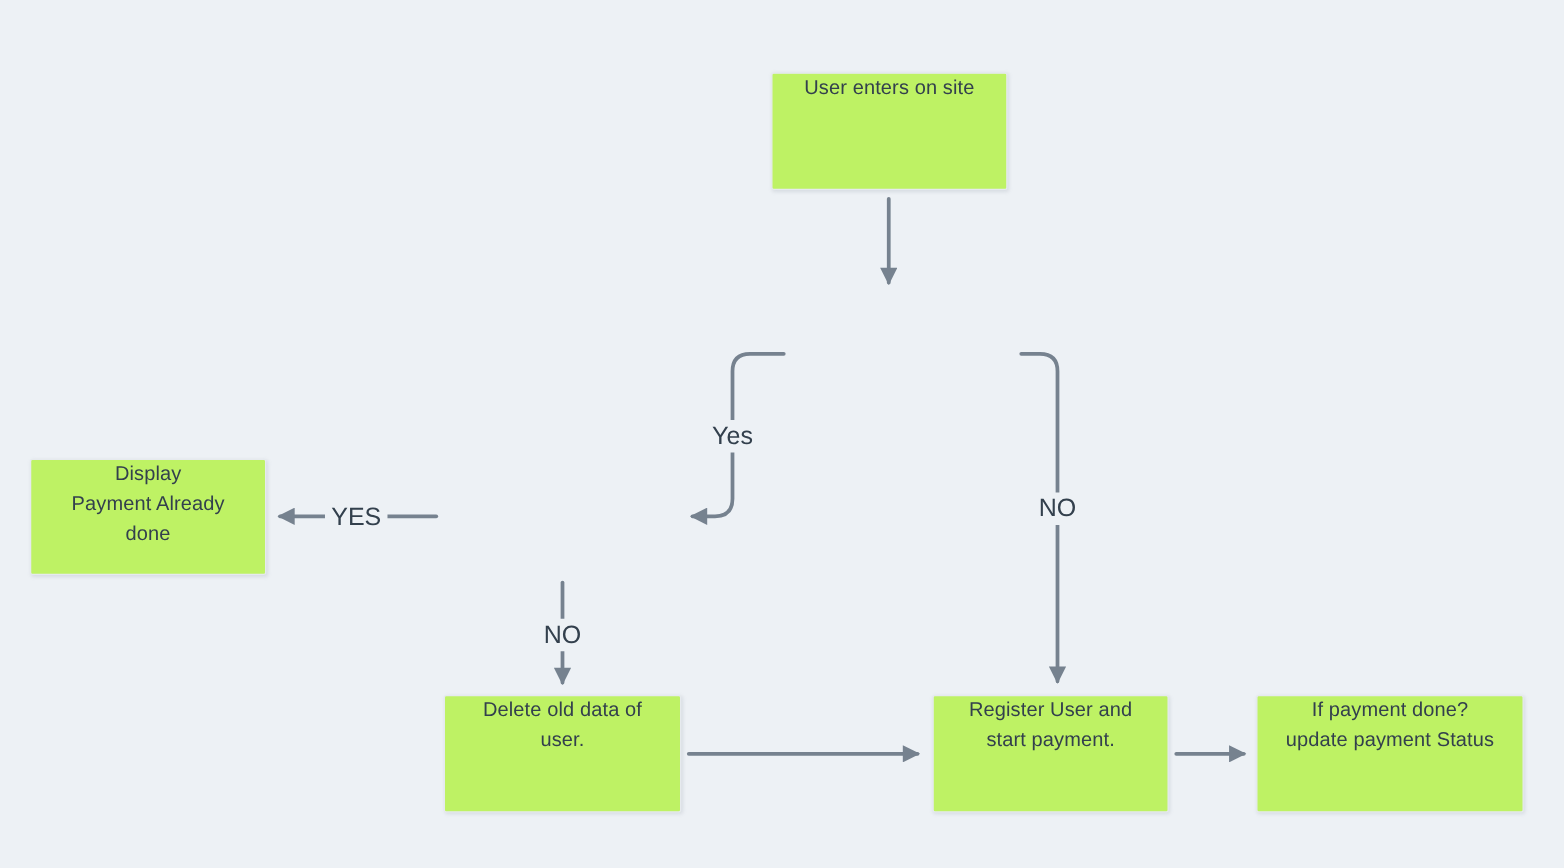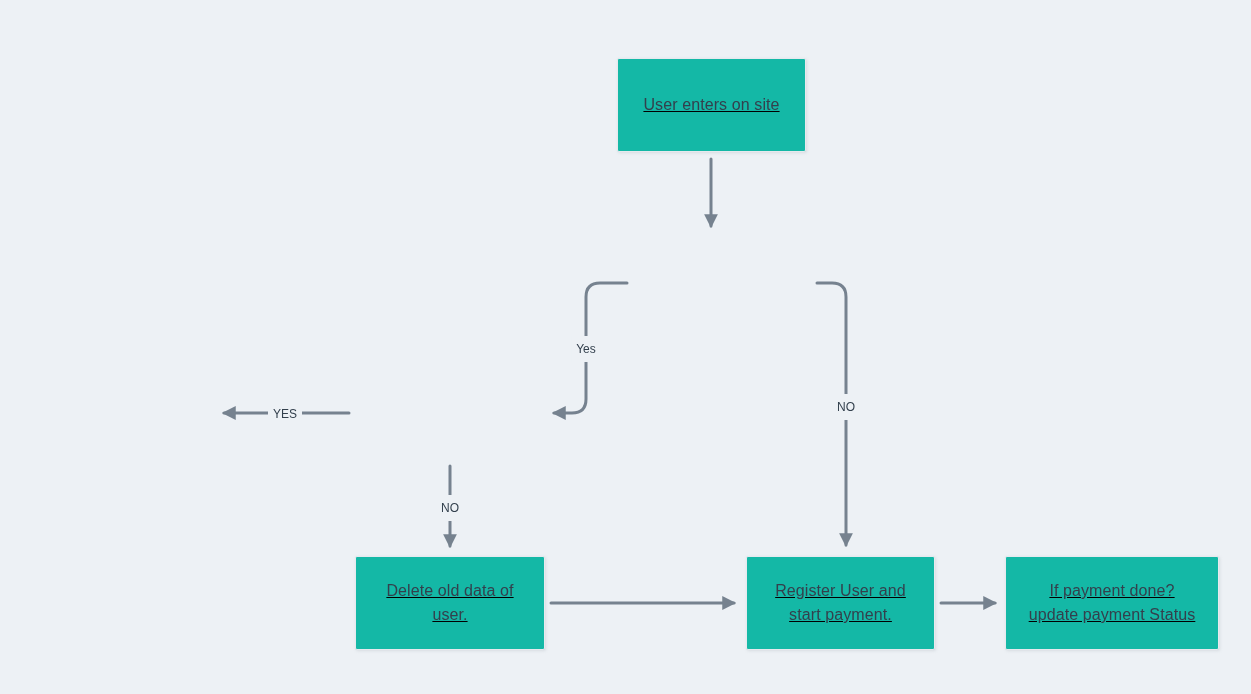--- a/index.html
+++ b/index.html
@@ -18,45 +18,44 @@
   .edges-svg {
     position: absolute;
     inset: 0;
     width: 100%;
     height: 100%;
     z-index: 1;
   }
   .node {
     position: absolute;
     z-index: 2;
-    background: #14b8a6;
+    background: #bef264;
     border: 1px solid #e6eaee;
     border-radius: 2px;
     box-shadow: 1px 1px 3px rgba(150, 160, 172, 0.25);
     display: flex;
-    align-items: center;
+    align-items: flex-start;
     justify-content: center;
     box-sizing: border-box;
-    text-decoration: underline;
   }
   .node-label {
     white-space: pre-line;
     text-align: center;
     color: #33404d;
     font-size: 16px;
     line-height: 24px;
     letter-spacing: 0.1px;
   }
   .edge-label {
     position: absolute;
     z-index: 3;
     transform: translate(-50%, -50%);
     background: #edf1f5;
     color: #33404d;
-    font-size: 12px;
+    font-size: 20px;
     line-height: 18px;
     padding: 4px 5px;
     white-space: nowrap;
   }
 </style>
 </head>
 <body>
 
 <div class="canvas">
 
@@ -75,20 +74,25 @@
       <path d="M 551 603 L 734 603" marker-end="url(#arrow)"></path>
       <path d="M 941 603 L 995 603" marker-end="url(#arrow)"></path>
     </g>
   </svg>
 
   <div class="node" style="left:617px; top:58px; width:189px; height:94px;">
     <div class="node-label">User enters on site</div>
   </div>
 
 
+  <div class="node" style="left:24px; top:367px; width:189px; height:93px;">
+    <div class="node-label">Display
+Payment Already
+done</div>
+  </div>
 
 
   <div class="node" style="left:355px; top:556px; width:190px; height:94px;">
     <div class="node-label">Delete old data of
 user.</div>
   </div>
 
   <div class="node" style="left:1005px; top:556px; width:214px; height:94px;">
     <div class="node-label">If payment done?
 update payment Status</div>

